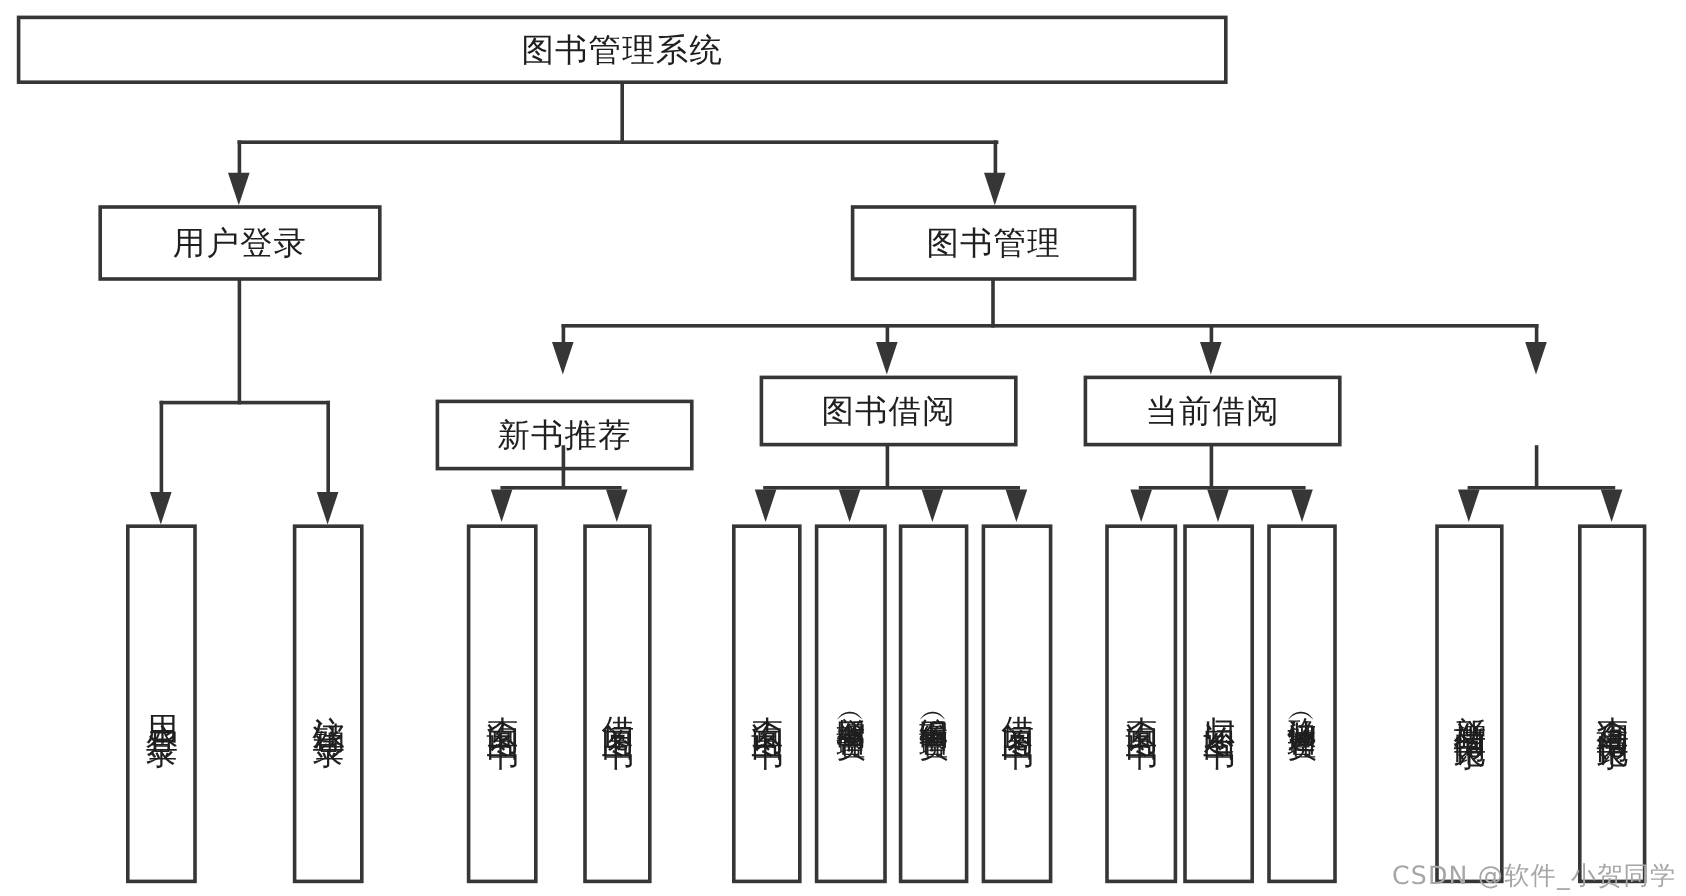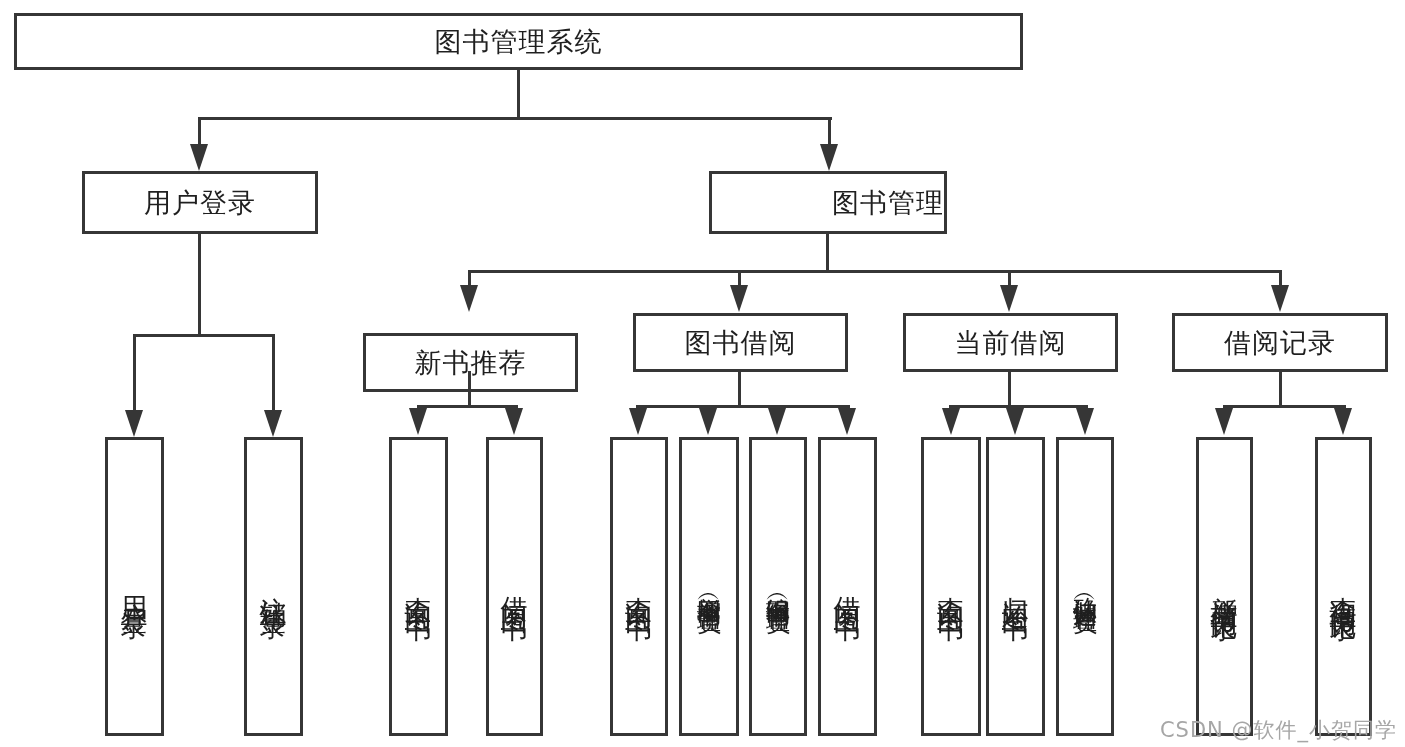--- a/index.html
+++ b/index.html
@@ -79,21 +79,21 @@
   <div class="ln" style="left:517px; top:70px; width:3px; height:48px;"></div>
   <div class="ln" style="left:198px; top:117px; width:634px; height:3px;"></div>
   <div class="ln" style="left:198px; top:117px; width:3px; height:31px;"></div>
   <div class="ln" style="left:828px; top:117px; width:3px; height:31px;"></div>
   <div class="arr" style="left:190px; top:144px;"></div>
   <div class="arr" style="left:820px; top:144px;"></div>
 
   <div class="box" style="left:82px; top:171px; width:236px; height:63px;">
     <span class="lbl">用户登录</span>
   </div>
-  <div class="box" style="left:709px; top:171px; width:238px; height:63px;justify-content:flex-end;">
+  <div class="box" style="left:709px; top:171px; width:238px; height:63px;">
     <span class="lbl">图书管理</span>
   </div>
 
   <div class="ln" style="left:198px; top:233px; width:3px; height:104px;"></div>
   <div class="ln" style="left:133px; top:334px; width:142px; height:3px;"></div>
   <div class="ln" style="left:133px; top:334px; width:3px; height:77px;"></div>
   <div class="ln" style="left:272px; top:334px; width:3px; height:77px;"></div>
   <div class="arr" style="left:125px; top:410px;"></div>
   <div class="arr" style="left:264px; top:410px;"></div>
 
@@ -109,23 +109,20 @@
   <div class="arr" style="left:1271px; top:285px;"></div>
 
   <div class="box" style="left:363px; top:313px; width:215px; height:59px;margin-top:20px;">
     <span class="lbl">新书推荐</span>
   </div>
   <div class="box" style="left:633px; top:313px; width:215px; height:59px;">
     <span class="lbl">图书借阅</span>
   </div>
   <div class="box" style="left:903px; top:313px; width:215px; height:59px;">
     <span class="lbl">当前借阅</span>
-  </div>
-  <div class="box" style="left:1172px; top:313px; width:216px; height:59px;">
-    <span class="lbl">借阅记录</span>
   </div>
 
   <div class="ln" style="left:468px; top:371px; width:3px; height:36px;"></div>
   <div class="ln" style="left:738px; top:371px; width:3px; height:36px;"></div>
   <div class="ln" style="left:1008px; top:371px; width:3px; height:36px;"></div>
   <div class="ln" style="left:1279px; top:371px; width:3px; height:36px;"></div>
 
   <div class="ln" style="left:417px; top:405px; width:101px; height:3px;"></div>
   <div class="ln" style="left:636px; top:405px; width:214px; height:3px;"></div>
   <div class="ln" style="left:949px; top:405px; width:139px; height:3px;"></div>

